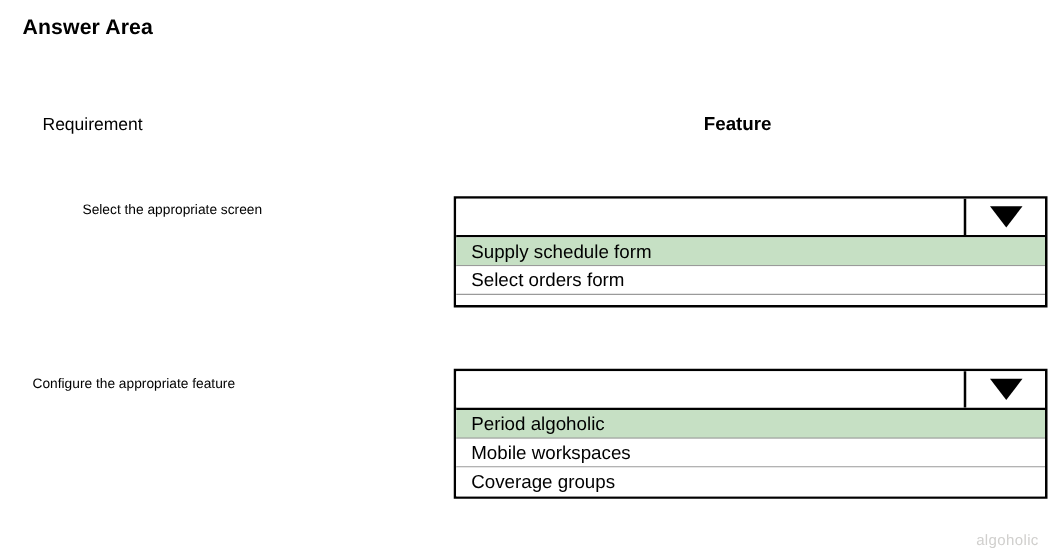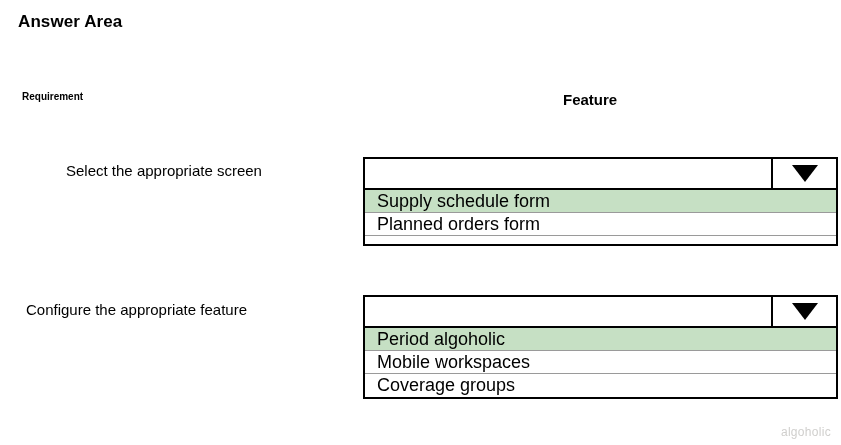--- a/index.html
+++ b/index.html
@@ -20,37 +20,37 @@
     position: absolute;
     left: 18px;
     top: 12px;
     font-size: 17px;
     font-weight: bold;
     letter-spacing: 0.1px;
   }
 
   .col-header-requirement {
     position: absolute;
-    left: 22px;
+    left: 34px;
     top: 91px;
-    font-size: 10px;
-    font-weight: bold;
+    font-size: 14px;
+    font-weight: normal;
   }
 
   .col-header-feature {
     position: absolute;
     left: 563px;
     top: 91px;
     font-size: 15px;
     font-weight: bold;
   }
 
   .requirement-label {
     position: absolute;
-    font-size: 15px;
+    font-size: 11px;
     font-weight: normal;
     white-space: nowrap;
     text-align: right;
   }
   .requirement-label.r1 { left: 66px; top: 162px; }
   .requirement-label.r2 { left: 26px; top: 301px; }
 
   
   .dropdown {
     position: absolute;
@@ -96,21 +96,21 @@
     border-right: 13px solid transparent;
     border-top: 17px solid #000000;
   }
 
   .dd-list {
     background: #ffffff;
   }
   .dd-option {
     height: 23px;
     line-height: 23px;
-    font-size: 18px;
+    font-size: 15px;
     padding-left: 12px;
     border-bottom: 1px solid #9a9a9a;
     box-sizing: border-box;
     white-space: nowrap;
     background: #ffffff;
   }
   .dd-option.selected {
     background: #c6e0c4;
   }
   .dd-option:last-child {
@@ -144,21 +144,21 @@
 
 <div class="dropdown d1">
   <div class="dd-field-row">
     <div class="dd-value" placeholder=""></div>
     <div class="dd-arrow-btn">
       <span class="caret"></span>
     </div>
   </div>
   <div class="dd-list">
     <div class="dd-option selected">Supply schedule form</div>
-    <div class="dd-option">Planned orders form</div>
+    <div class="dd-option">Select orders form</div>
     <div class="dd-tail"></div>
   </div>
 </div>
 
 <div class="dropdown d2">
   <div class="dd-field-row">
     <div class="dd-value" placeholder=""></div>
     <div class="dd-arrow-btn">
       <span class="caret"></span>
     </div>

